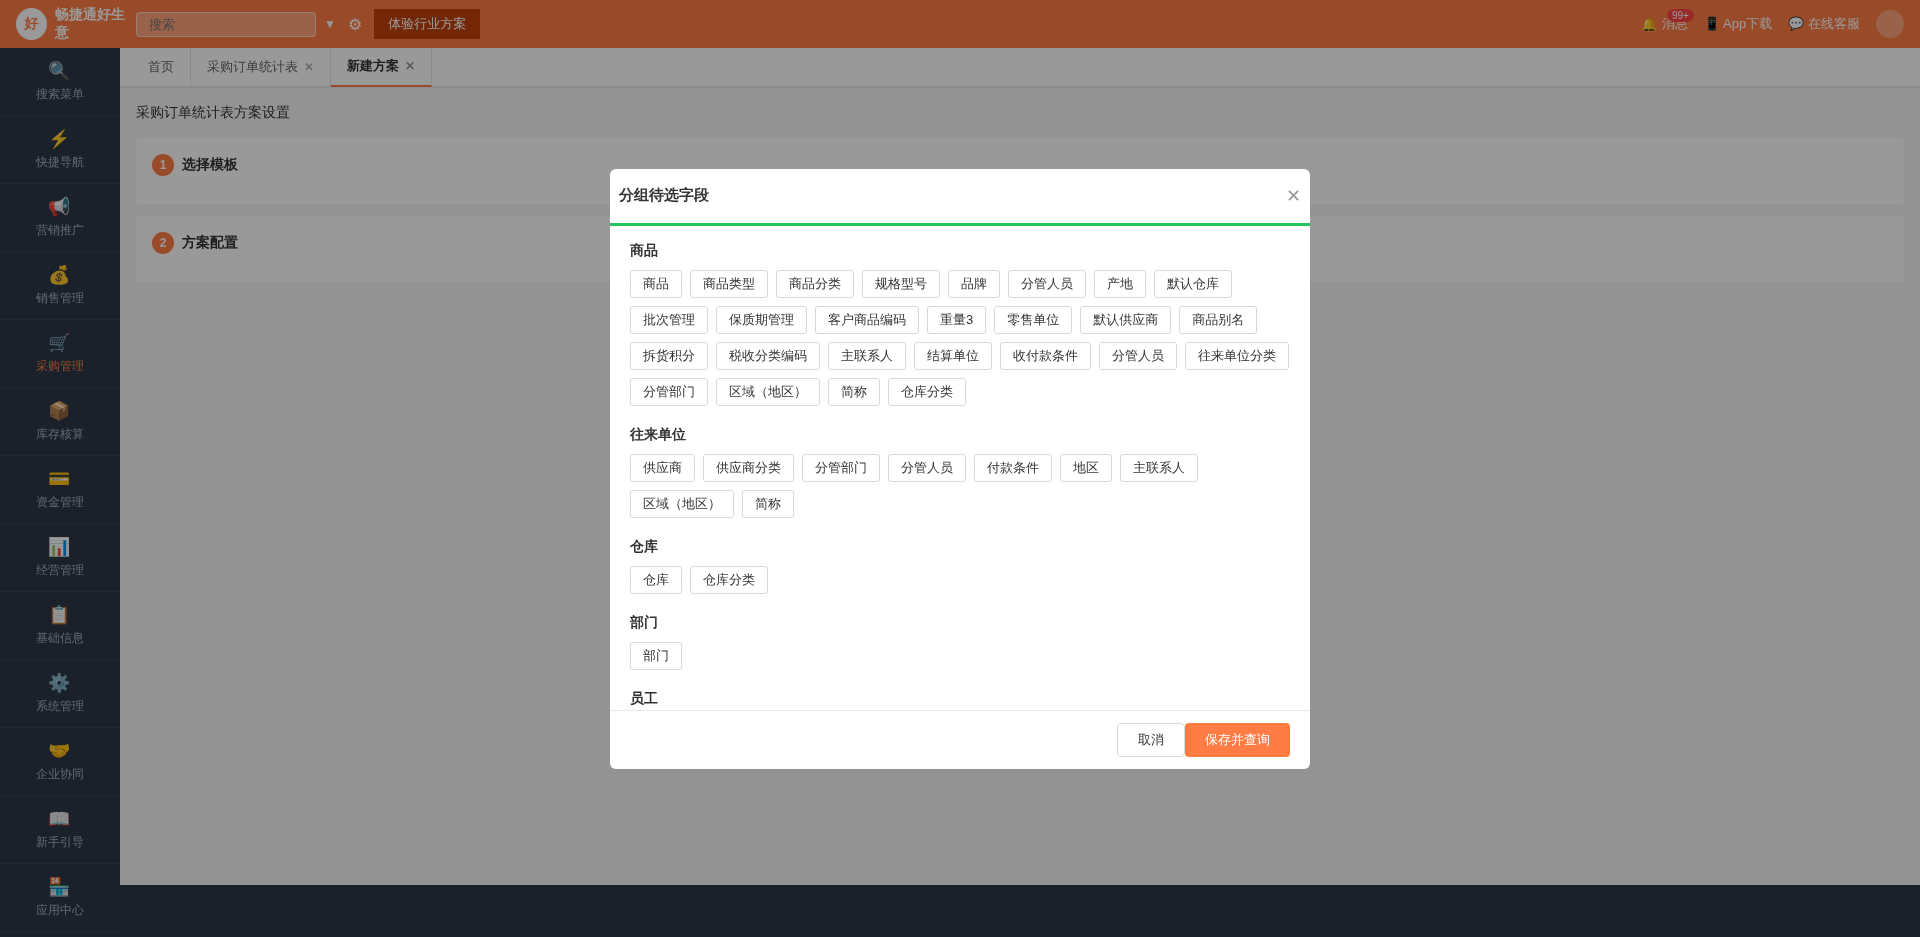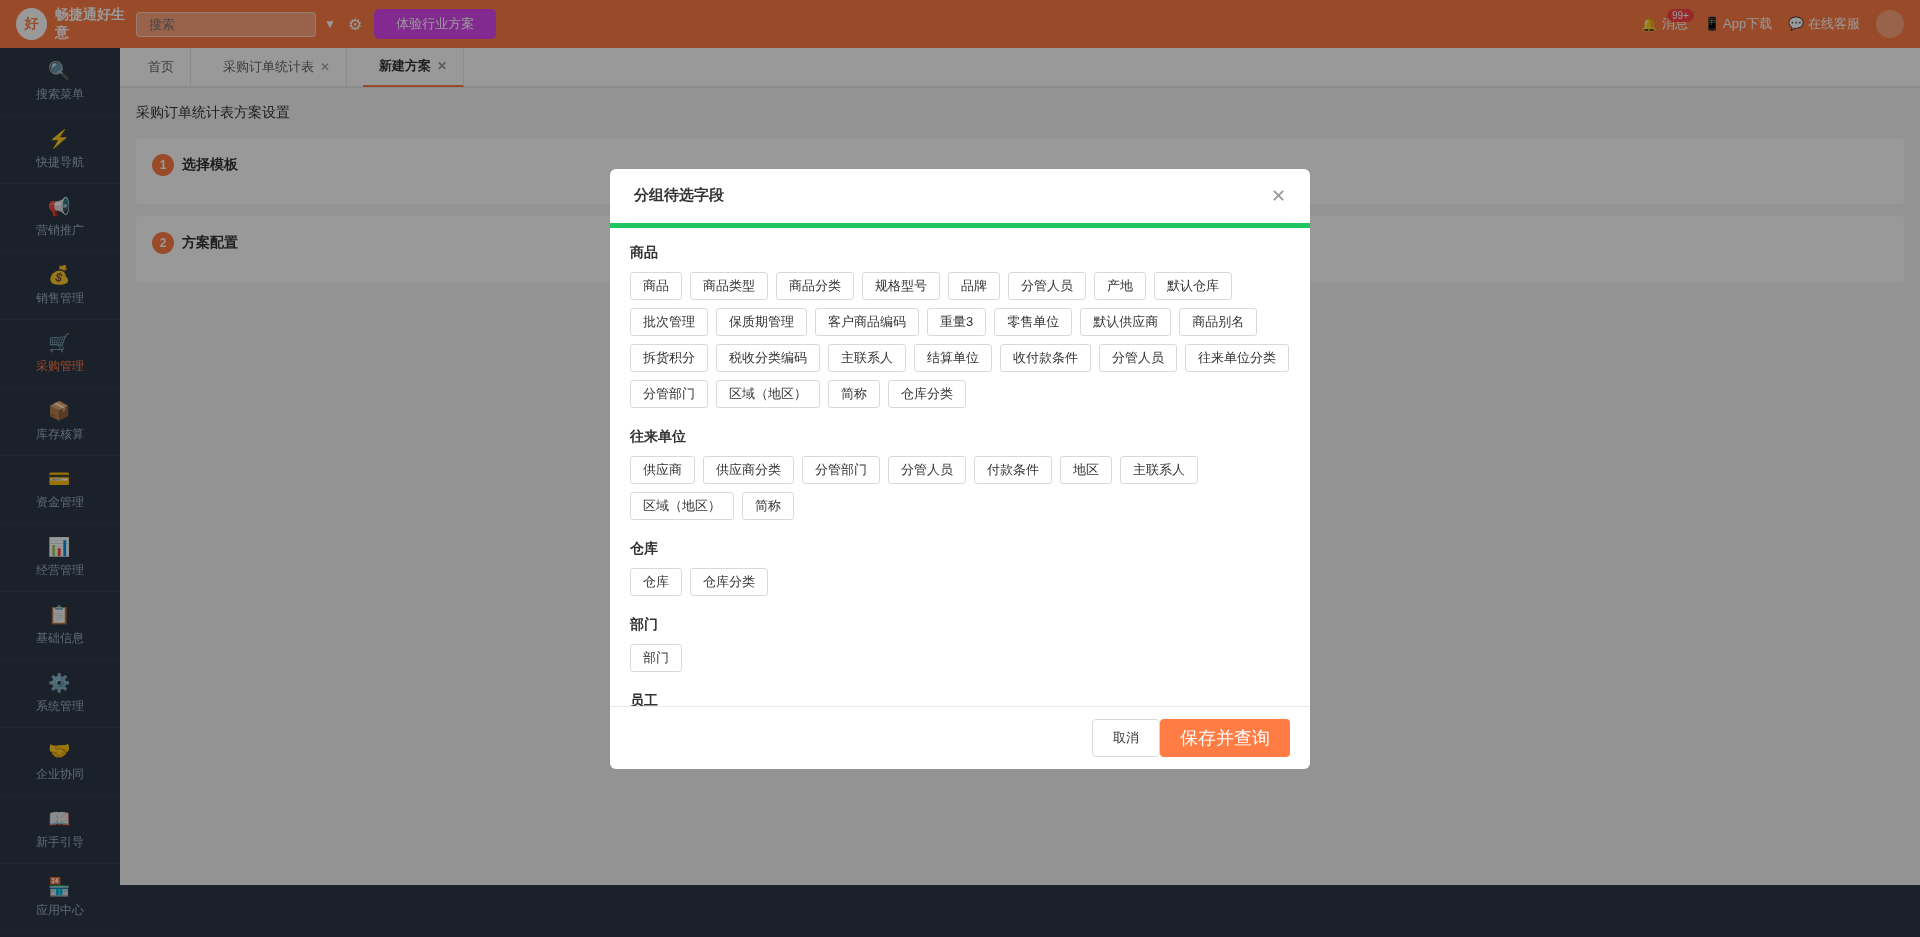--- a/index.html
+++ b/index.html
@@ -51,25 +51,25 @@
     .nav-arrow { color: white; font-size: 12px; }
     .gear-btn {
       background: transparent;
       border: none;
       color: white;
       font-size: 16px;
       cursor: pointer;
       padding: 4px;
     }
     .experience-btn {
-      background: #d946ef;
+      background: #c2410c;
       border: none;
-      border-radius: 5px;
-      color: white;
-      padding: 6px 22px;
+      border-radius: 0;
+      color: white;
+      padding: 6px 14px;
       cursor: pointer;
       font-size: 13px;
     }
     .top-nav-right {
       display: flex;
       align-items: center;
       gap: 16px;
       color: white;
       font-size: 13px;
     }
@@ -120,21 +120,21 @@
     
     .tab-bar {
       position: fixed;
       top: 48px; left: 120px; right: 0;
       height: 40px;
       background: #fff;
       border-bottom: 2px solid #e8e8e8;
       display: flex;
       align-items: center;
       padding: 0 12px;
-      gap: 16px;
+      gap: 0;
       z-index: 80;
     }
     .tab-item {
       padding: 0 16px;
       height: 40px;
       display: flex;
       align-items: center;
       cursor: pointer;
       font-size: 13px;
       color: #666;
@@ -173,22 +173,22 @@
     .dialog {
       background: white;
       border-radius: 6px;
       width: 700px;
       max-height: 600px;
       display: flex;
       flex-direction: column;
       position: relative;
     }
     .dialog-header {
-      padding: 16px 24px;
-      border-bottom: 5px solid #22c55e;
+      padding: 16px 9px;
+      border-bottom: 3px solid #22c55e;
       display: flex;
       align-items: center;
       justify-content: space-between;
     }
     .dialog-title { font-size: 15px; font-weight: bold; color: #333; }
     .dialog-close {
       background: none; border: none;
       font-size: 18px; cursor: pointer; color: #999;
     }
     .dialog-body {
@@ -236,21 +236,21 @@
       cursor: pointer;
       font-size: 13px;
       color: #333;
     }
     .btn-save {
       background: #ff7d45;
       border: none;
       border-radius: 4px;
       padding: 7px 20px;
       cursor: pointer;
-      font-size: 18px;
+      font-size: 13px;
       color: white;
     }
 
     
     .form-card {
       background: white;
       border-radius: 4px;
       padding: 16px;
       margin-bottom: 12px;
     }

